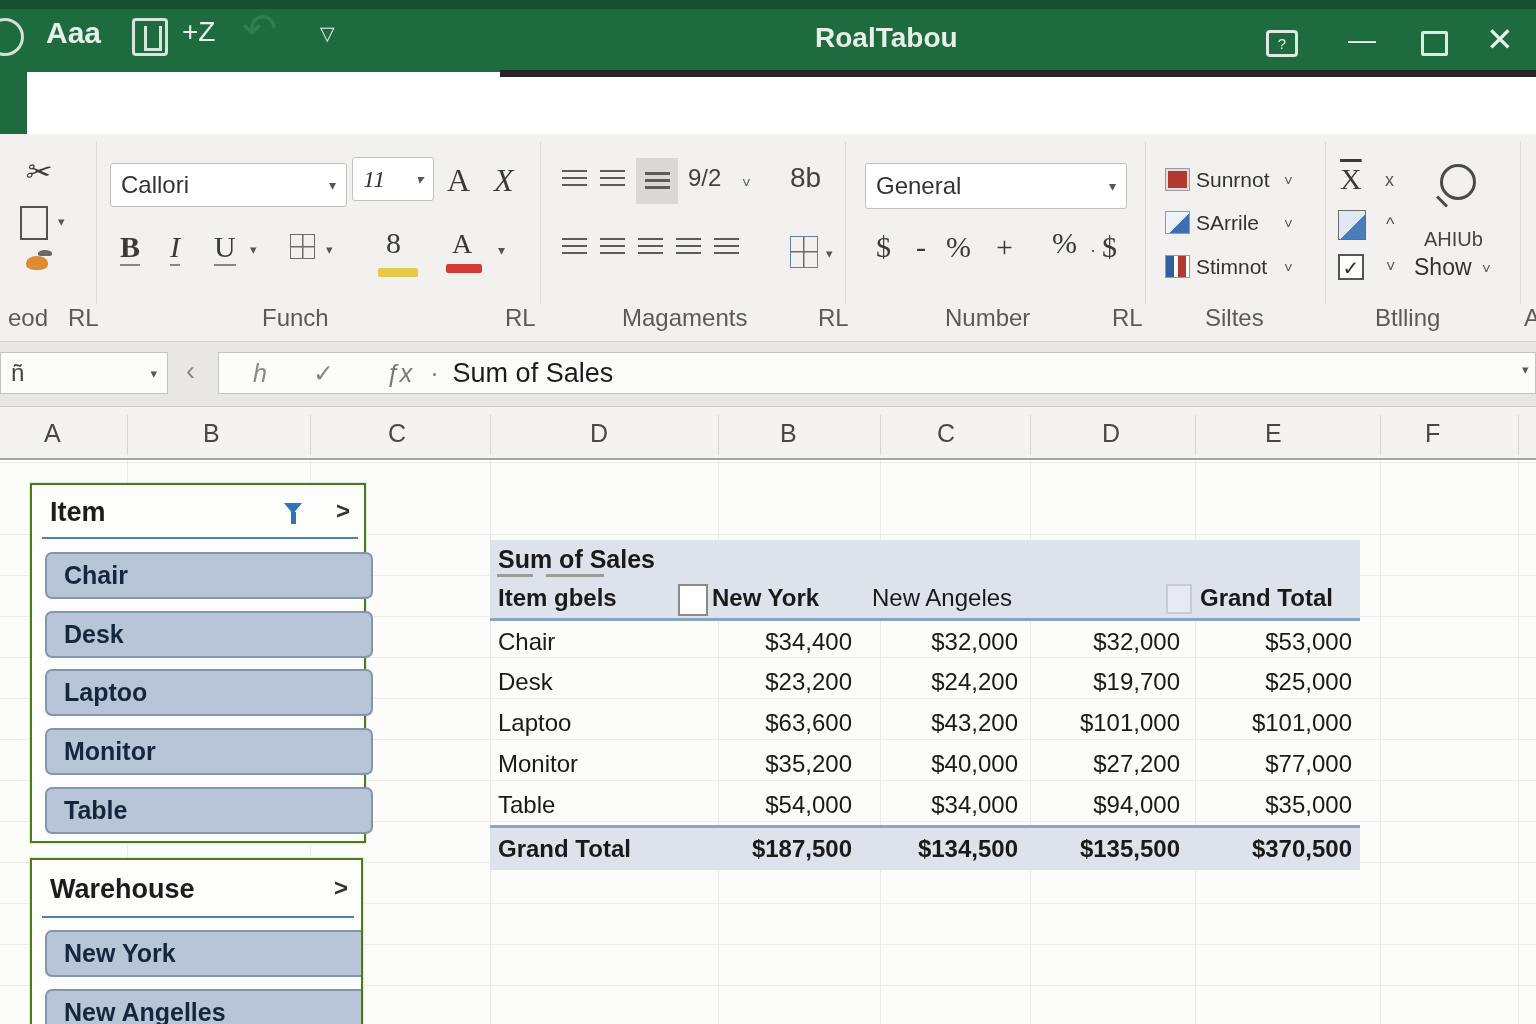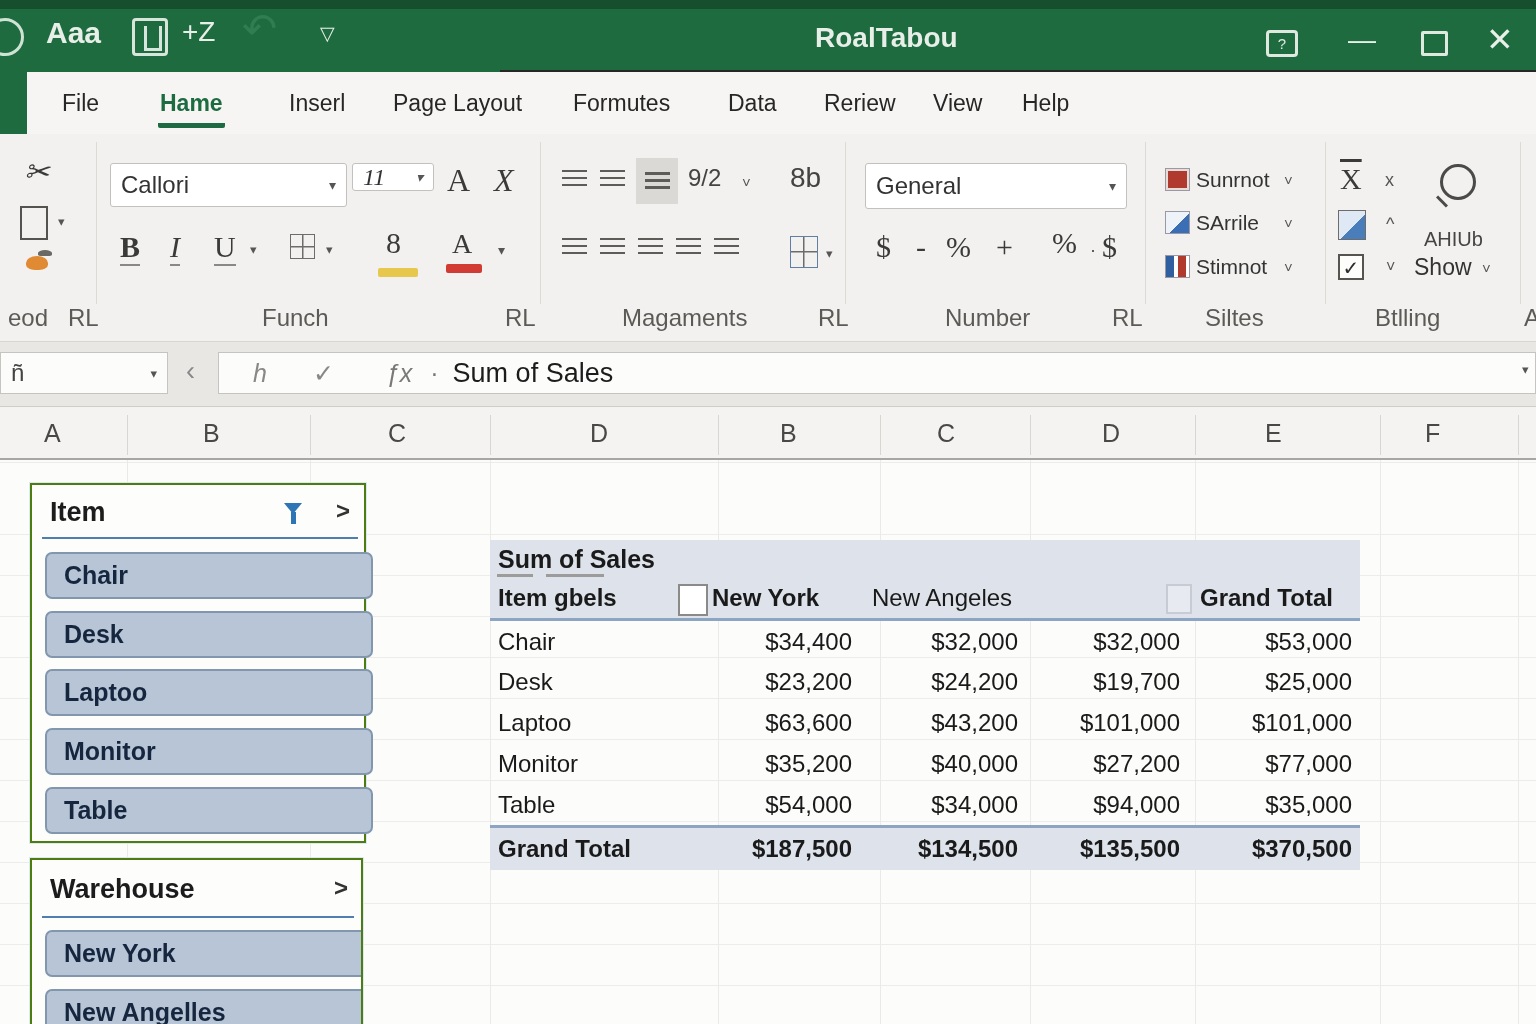--- a/index.html
+++ b/index.html
@@ -90,51 +90,40 @@
     <span class="a swoosh" style="left:242px;top:4px;">↶</span>
     <span class="a tb-text" style="left:320px;top:22px;font-size:19px;">▽</span>
     <span class="a tb-text" style="left:815px;top:22px;font-size:28px;font-weight:700;">RoalTabou</span>
     <div class="a cmt-box">?</div>
     <span class="a winbtn" style="left:1348px;top:24px;font-size:28px;">—</span>
     <div class="a max-box"></div>
     <span class="a winbtn" style="left:1486px;top:20px;font-size:33px;">✕</span>
   </div>
   <div class="a darkedge"></div>
 
-  <div class="a tabrow">
-    <span class="a tab" style="left:60px;top:18px;">File</span>
-    <span class="a tab active" style="left:158px;top:18px;">Hame</span>
-    <span class="a tab" style="left:287px;top:18px;">Inserl</span>
-    <span class="a tab" style="left:391px;top:18px;">Page Layout</span>
-    <span class="a tab" style="left:571px;top:18px;">Formutes</span>
-    <span class="a tab" style="left:726px;top:18px;">Data</span>
-    <span class="a tab" style="left:822px;top:18px;">Reriew</span>
-    <span class="a tab" style="left:931px;top:18px;">View</span>
-    <span class="a tab" style="left:1020px;top:18px;">Help</span>
-  </div>
   <div class="a greenstrip"></div>
 
   <div class="a ribbon">
     <div class="a vsep" style="left:96px;top:8px;height:162px;"></div>
     <div class="a vsep" style="left:540px;top:8px;height:162px;"></div>
     <div class="a vsep" style="left:845px;top:8px;height:162px;"></div>
     <div class="a vsep" style="left:1145px;top:8px;height:162px;"></div>
     <div class="a vsep" style="left:1325px;top:8px;height:162px;"></div>
     <div class="a vsep" style="left:1520px;top:8px;height:162px;"></div>
 
     <span class="a glyph" style="left:24px;top:20px;font-size:30px;font-style:italic;">✂</span>
     <div class="a" style="left:20px;top:72px;width:28px;height:34px;border:2px solid #55534f;"></div>
     <span class="a" style="left:58px;top:80px;font-size:13px;color:#555;">▾</span>
     <div class="a" style="left:26px;top:122px;width:22px;height:14px;background:#e08b33;border-radius:50% 50% 40% 40%;box-shadow:8px -10px 0 -4px #6b6966;"></div>
 
     <div class="a combo" style="left:110px;top:29px;width:237px;height:44px;">
       <span>Callori</span>
       <span class="car">▾</span>
     </div>
-    <div class="a combo" style="left:352px;top:29px;width:82px;height:28px;font-style:italic;font-family:'Liberation Serif',serif;">
+    <div class="a combo" style="left:352px;top:23px;width:82px;height:44px;font-style:italic;font-family:'Liberation Serif',serif;">
       <span>11</span>
       <span class="car">▾</span>
     </div>
     <span class="a glyph" style="left:447px;top:28px;font-size:32px;">A</span>
     <span class="a glyph" style="left:494px;top:28px;font-size:32px;font-style:italic;">X</span>
     <span class="a glyph" style="left:120px;top:96px;font-size:30px;font-weight:700;border-bottom:2px solid #8a8886;">B</span>
     <span class="a glyph" style="left:170px;top:96px;font-size:30px;font-style:italic;border-bottom:2px solid #8a8886;">I</span>
     <span class="a glyph" style="left:214px;top:96px;font-size:30px;border-bottom:2px solid #8a8886;">U</span>
     <span class="a" style="left:250px;top:108px;font-size:13px;color:#555;">▾</span>
     <div class="a gridico" style="left:290px;top:100px;"></div>

